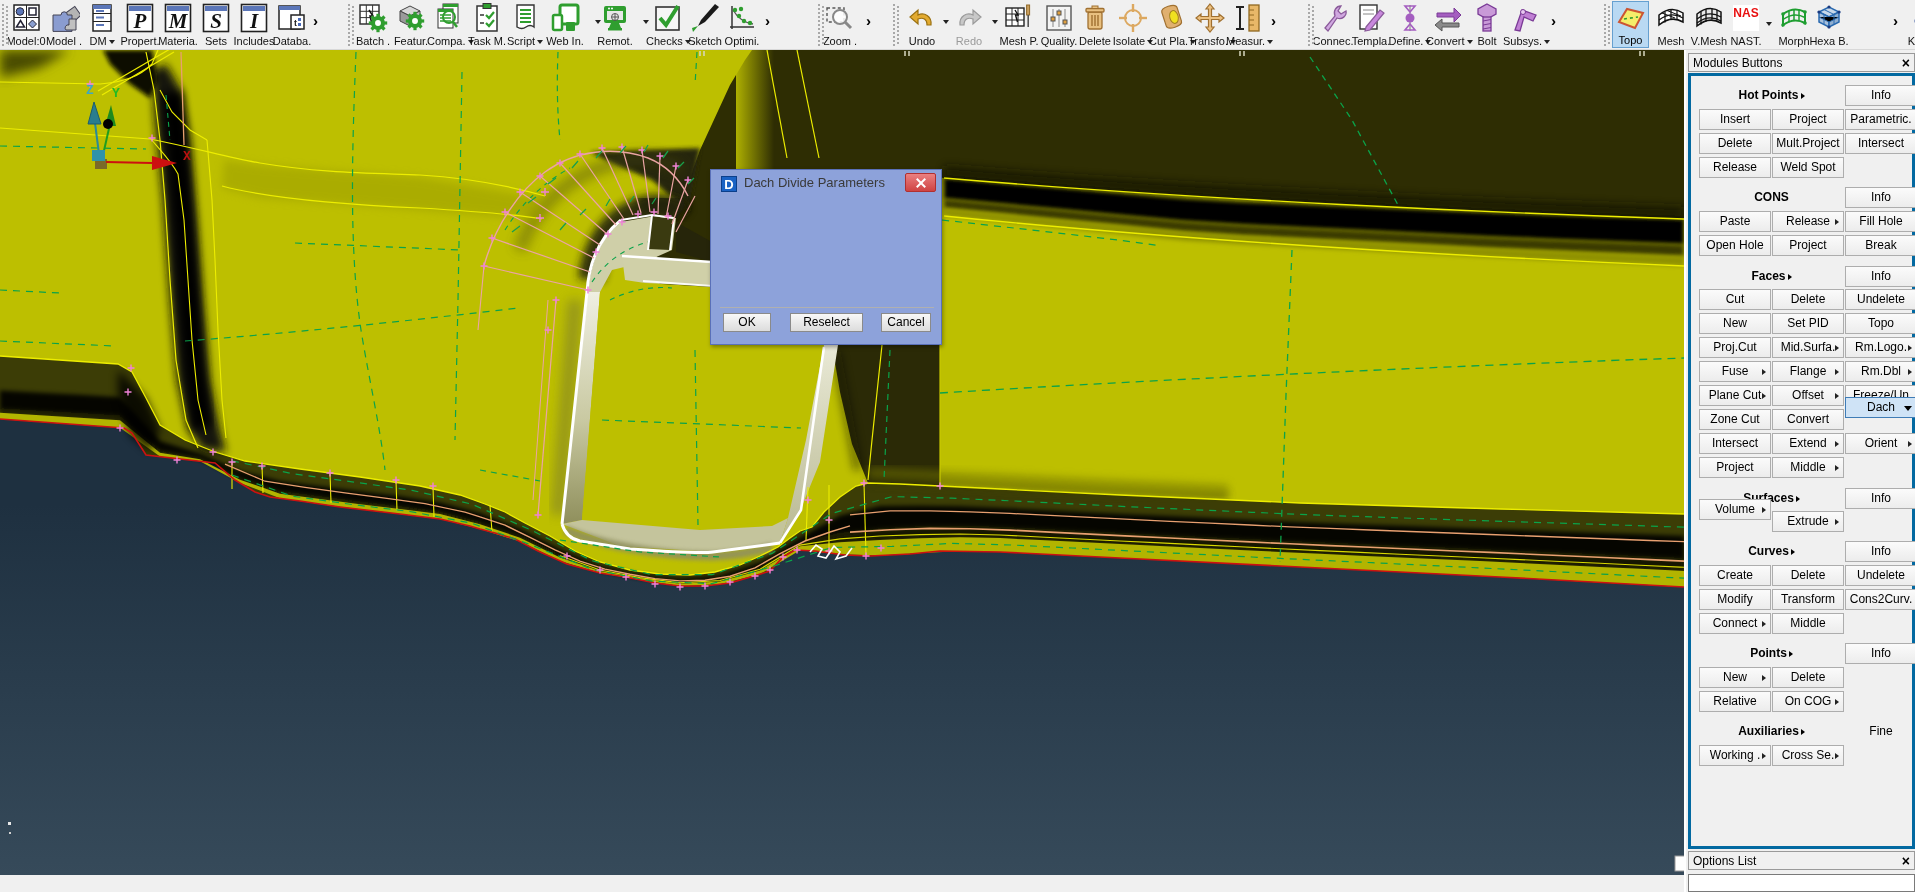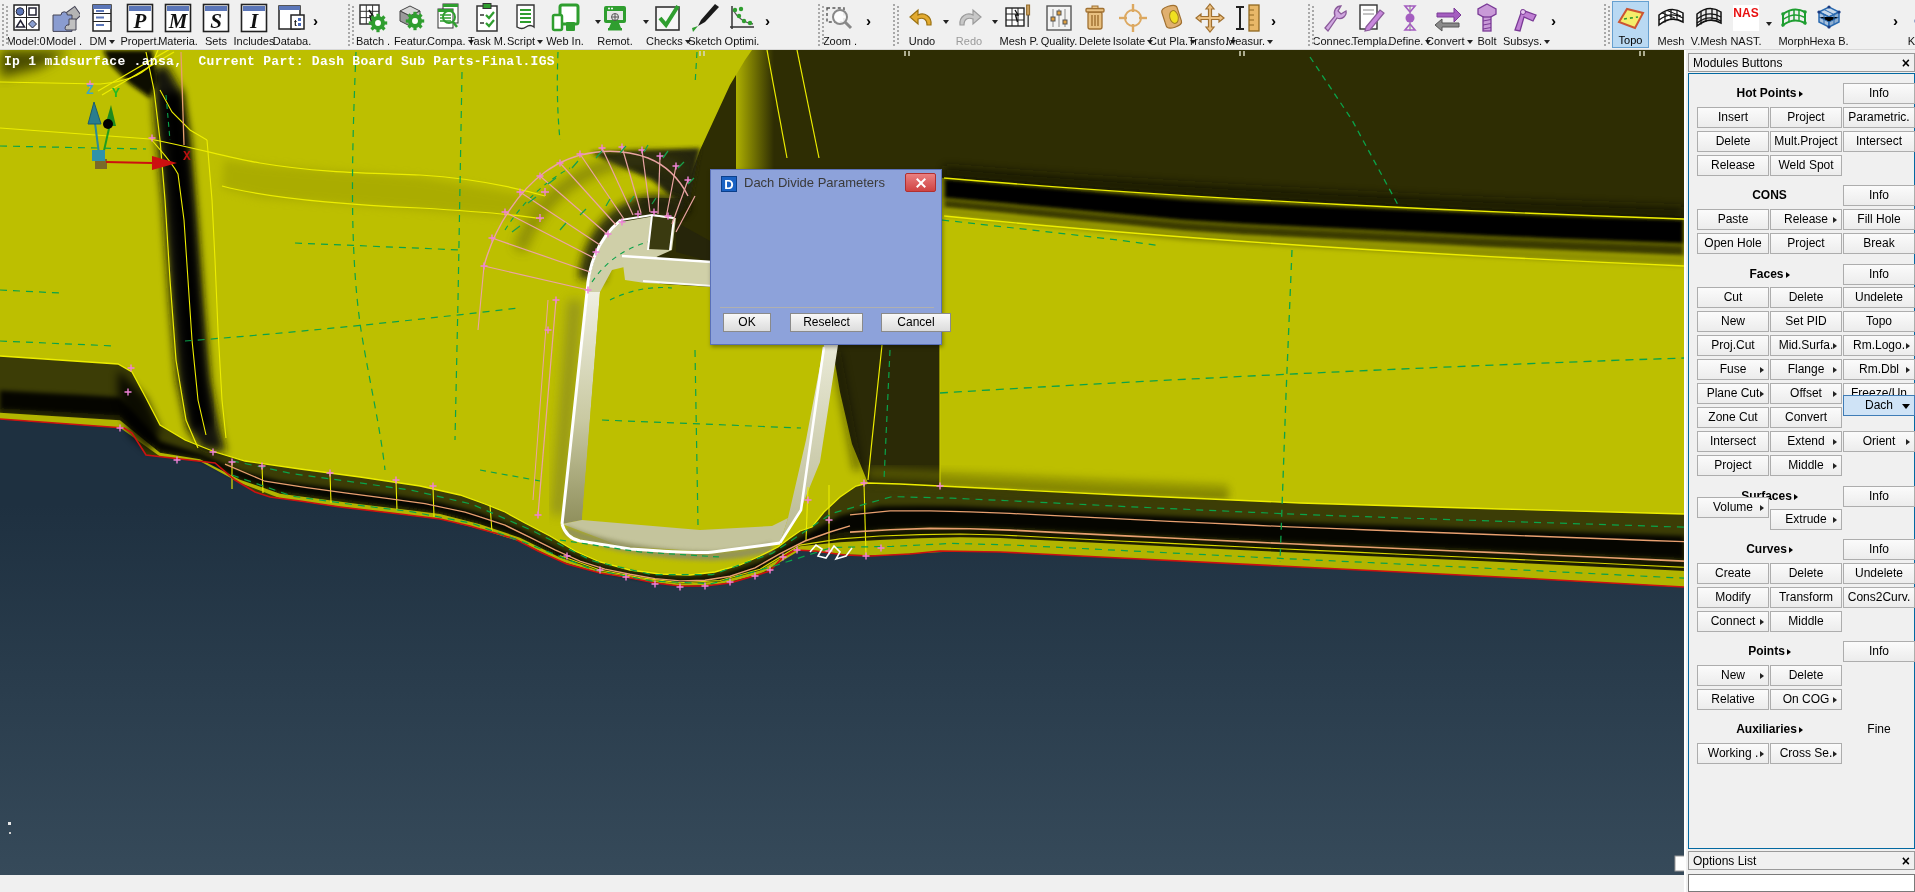--- a/index.html
+++ b/index.html
@@ -29,21 +29,21 @@
 #status .xbox:before,#status .xbox:after{content:"";position:absolute;left:-1px;top:4px;width:12px;height:2px;background:#fff}
 #status .xbox:before{transform:rotate(45deg)}
 #status .xbox:after{transform:rotate(-45deg)}
 #status .sep{position:absolute;left:120px;top:0;width:1px;height:17px;background:#b8b8b8}
 #status .t2{position:absolute;left:135px;top:1px}
 
 #panel{position:absolute;left:1684px;top:50px;width:231px;height:842px;background:#f0f0f0;border-left:2px solid #fff}
 .pbar{position:absolute;left:2px;width:227px;height:19px;background:#f0f0f0;border:1px solid #9a9a9a;font-size:12px;color:#000}
 .pbar span{position:absolute;left:4px;top:2px}
 .pbar .x{position:absolute;left:auto;right:4px;top:1px;font-size:14px;font-weight:bold;color:#000}
-#pcontent{position:absolute;left:2px;top:23px;width:227px;height:776px;border:1px solid #0369a1;background:#f0f0f0}
+#pcontent{position:absolute;left:2px;top:23px;width:227px;height:776px;border:3px solid #0369a1;background:#f0f0f0}
 .pbtn{position:absolute;height:21px;background:linear-gradient(#fbfbfb,#ececec);border:1px solid #adadad;font-size:12px;color:#000;text-align:center;line-height:19px;white-space:nowrap;overflow:hidden}
 .pbtn .ar{position:absolute;right:4px;top:7px;width:0;height:0;border-top:3.5px solid transparent;border-bottom:3.5px solid transparent;border-left:4.5px solid #222}
 .phead{position:absolute;font-size:12px;font-weight:bold;color:#000;text-align:center;line-height:21px;white-space:nowrap}
 .phead .ar{display:inline-block;width:0;height:0;border-top:3.5px solid transparent;border-bottom:3.5px solid transparent;border-left:4.5px solid #000;margin-left:2px}
 .c1{left:8px;width:72px}.c2{left:81px;width:72px}.c3{left:154px;width:72px}
 #dachbtn{background:#cfe3f6;border:1px solid #3f7cb6}
 #dachbtn .dar{position:absolute;right:4px;top:8px;width:0;height:0;border-left:4px solid transparent;border-right:4px solid transparent;border-top:5px solid #000}
 #optinput{position:absolute;left:2px;top:824px;width:227px;height:18px;background:#fff;border:1px solid #7a7a7a}
 
 #dlg{position:absolute;left:710px;top:169px;width:232px;height:176px;background:#8da2da;border:1px solid #5a70b8;box-shadow:1px 2px 4px rgba(0,0,0,.35)}
@@ -659,30 +659,29 @@
         <path d="M905,51 L905,56 M909,51 L909,56" stroke="#d8d8c0" stroke-width="1.5"></path>
         <path d="M1240,51 L1240,56 M1244,51 L1244,56" stroke="#d8d8c0" stroke-width="1.5"></path>
         <path d="M1640,51 L1640,56 M1644,51 L1644,56" stroke="#d8d8c0" stroke-width="1.5"></path>
         <path d="M181,52 L184,145" stroke="#e8a070" stroke-width="1.3" fill="none"></path>
         <path d="M558,52 Q556,100 560,140" stroke="#0aa34a" stroke-width="1.2" fill="none" stroke-dasharray="6 5"></path>
         <path d="M697,52 L695,85" stroke="#0aa34a" stroke-width="1.2" fill="none" stroke-dasharray="6 5"></path>
         <rect x="1675" y="856" width="15" height="15" fill="#fff" stroke="#999"></rect>
         <rect x="8" y="822" width="3" height="3" fill="#e8e8e8"></rect>
         <rect x="9" y="832" width="2" height="2" fill="#d0d0d0"></rect>
       </svg></div>
-  <div id="vptext">Ip 1 midsurface .ansa,  Current Part: Dash Board Sub Parts-Final.IGS</div>
   <div id="dlg">
     <div class="tbar"></div>
     <div class="dico">D</div>
     <div class="dtitle">Dach Divide Parameters</div>
     <div class="dclose"></div>
     <div class="dsep"></div>
     <div class="dbtn" style="left:12px;width:48px">OK</div>
     <div class="dbtn" style="left:79px;width:73px">Reselect</div>
-    <div class="dbtn" style="left:170px;width:70px">Cancel</div>
+    <div class="dbtn" style="left:170px;width:50px">Cancel</div>
   </div>
   <div id="panel">
     <div class="pbar" style="top:3px">
         <span>Modules Buttons</span>
         <span class="x">×</span>
       </div>
     <div id="pcontent">
         <div class="phead" style="left:8px;width:145px;top:9px">Hot Points<span class="ar"></span></div>
         <div class="pbtn c3" style="top:9px">Info</div>
         <div class="pbtn c1" style="top:33px">Insert</div>

